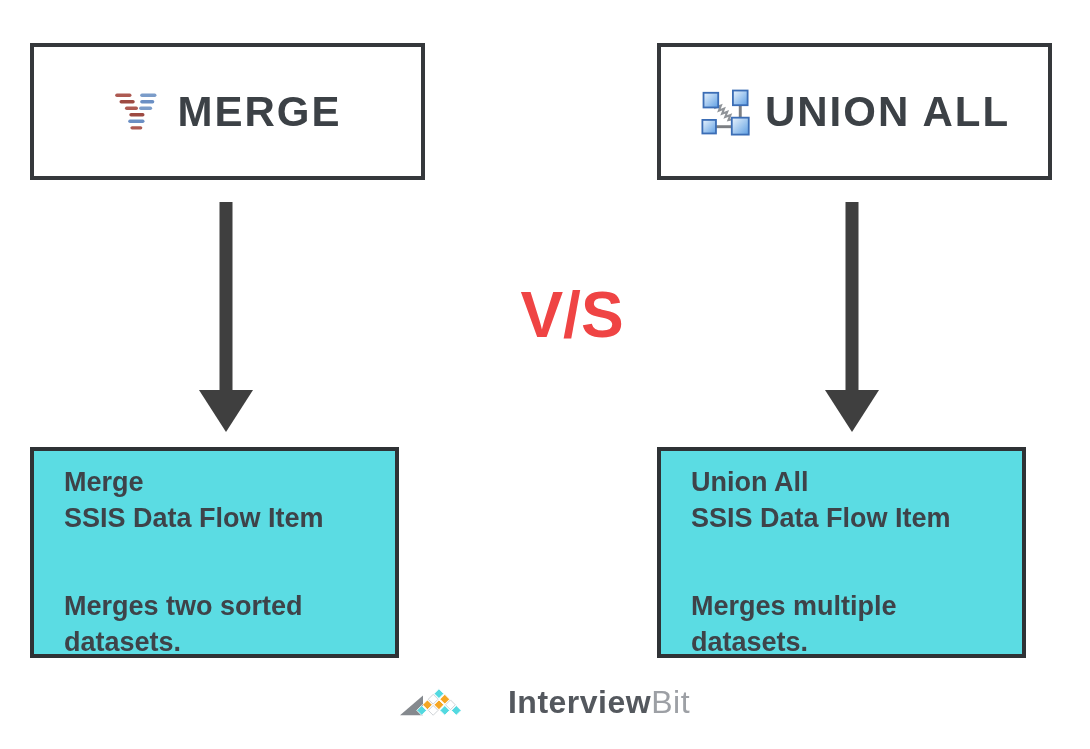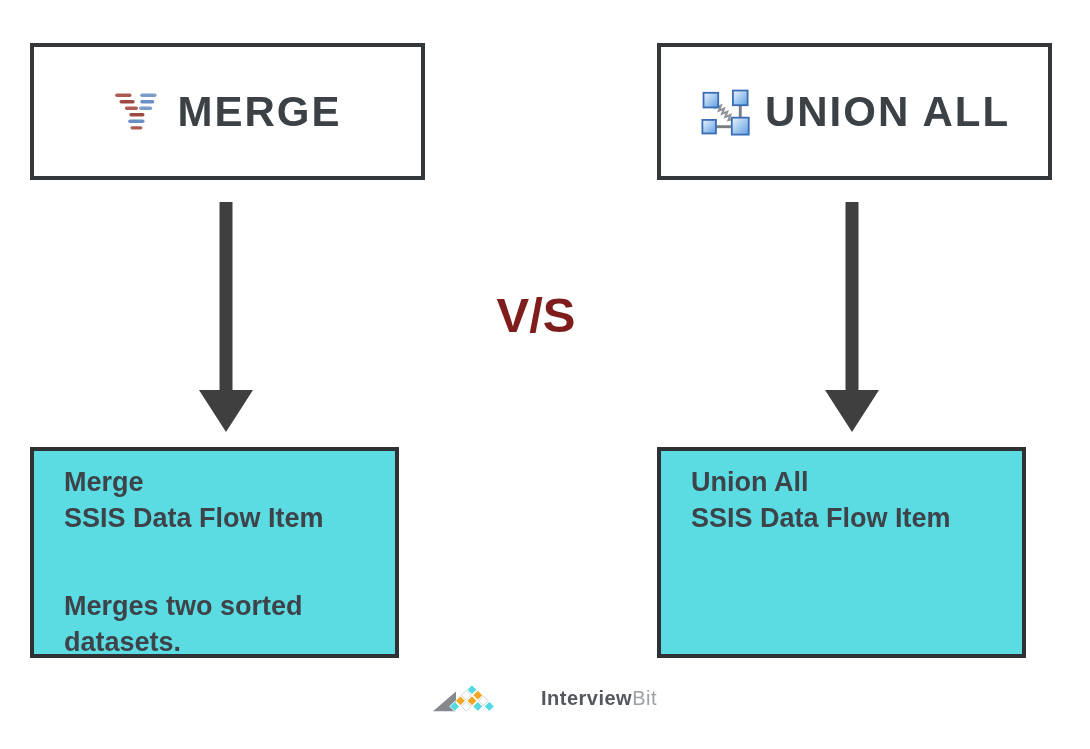--- a/index.html
+++ b/index.html
@@ -30,23 +30,23 @@
     letter-spacing:2px;
     color:#3c4146;
   }
   
   .arrow{position:absolute;top:202px;}
   .arrow.left{left:196px;}
   .arrow.right{left:822px;}
   
   .vs{
     position:absolute;
-    left:446px;top:270px;width:180px;height:90px;
+    left:482px;top:270px;width:180px;height:90px;
     display:flex;align-items:center;justify-content:center;
-    font-size:49px;font-weight:700;color:#7f1d1d;
+    font-size:64px;font-weight:700;color:#ef4444;
   }
   
   .card{
     position:absolute;
     top:447px;width:331px;height:177px;
     background:#5bdce3;
     border:4px solid #2f3235;
     padding:13px 0 13px 30px;
     color:#3e4349;
     font-size:27px;
@@ -56,21 +56,21 @@
   .card.left{left:30px;}
   .card.right{left:657px;}
   .card .desc{margin-top:52px;width:310px;}
   
   .brand{
     position:absolute;
     left:50%;top:684px;
     transform:translateX(-50%);
     display:flex;align-items:center;gap:9px;
   }
-  .brand-text{font-size:20px;letter-spacing:0.5px;white-space:nowrap;margin-left:37px;}
+  .brand-text{font-size:32px;letter-spacing:0.5px;white-space:nowrap;margin-left:37px;}
   .brand-bold{font-weight:700;color:#54585e;}
   .brand-light{font-weight:400;color:#9da0a5;}
 </style>
 </head>
 <body>
 
 <div class="canvas">
 
   <div class="header-box left">
     <svg width="50" height="50" viewBox="0 0 46 46" aria-hidden="true">
@@ -125,20 +125,21 @@
 
   <div class="card left">
     <div>Merge</div>
     <div>SSIS Data Flow Item</div>
     <div class="desc">Merges two sorted datasets.</div>
   </div>
 
   <div class="card right">
     <div>Union All</div>
     <div>SSIS Data Flow Item</div>
+    <div class="desc">Merges multiple datasets.</div>
   </div>
 
   <div class="brand">
     <svg width="62" height="29" viewBox="0 0 70 32" aria-hidden="true">
 
       <polygon points="0,30.5 26,30.5 26,8" fill="#85898e"></polygon>
 
       <path d="M44 0.5 L49.5 6 L44 11.5 L38.5 6 Z" fill="#53d9e0" stroke="#ffffff" stroke-width="1"></path>
 
       <path d="M37.5 6.8 L43 12.3 L37.5 17.8 L32 12.3 Z" fill="#ffffff" stroke="#c9ccd0" stroke-width="1"></path>

